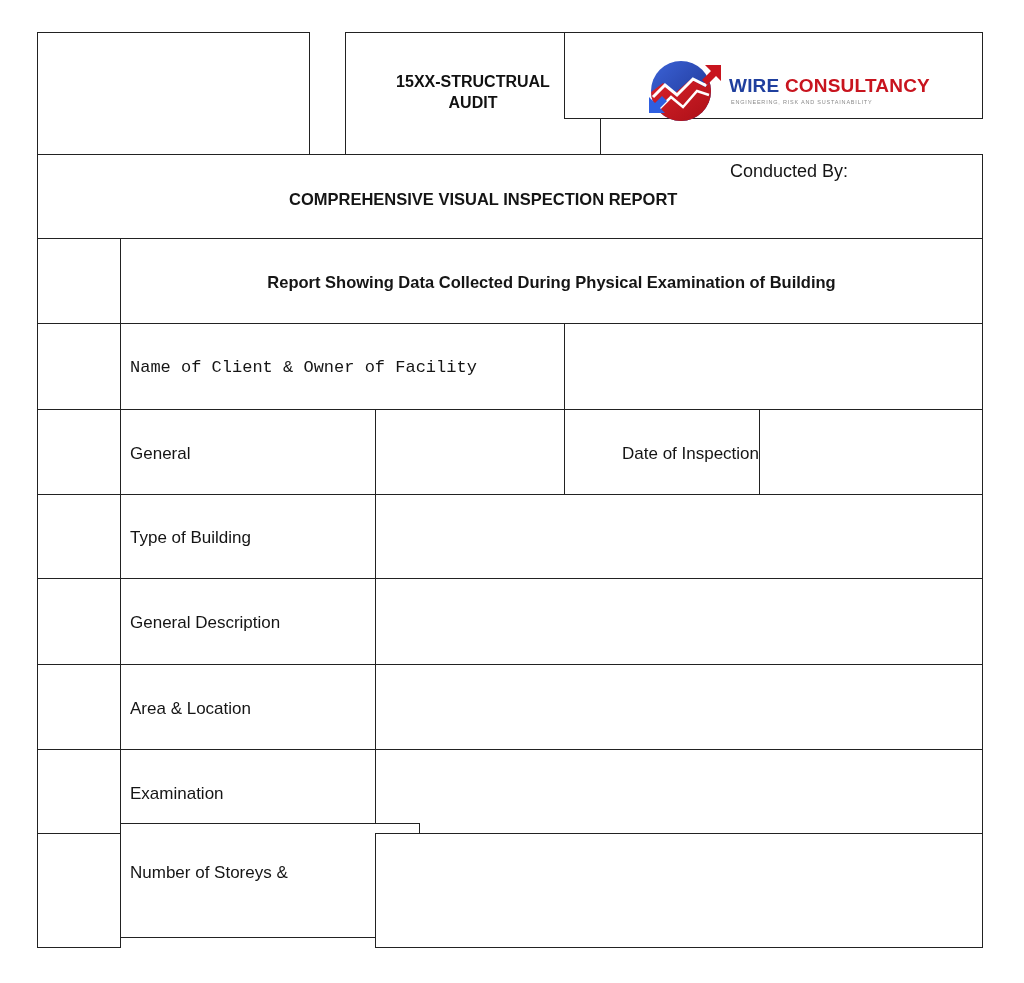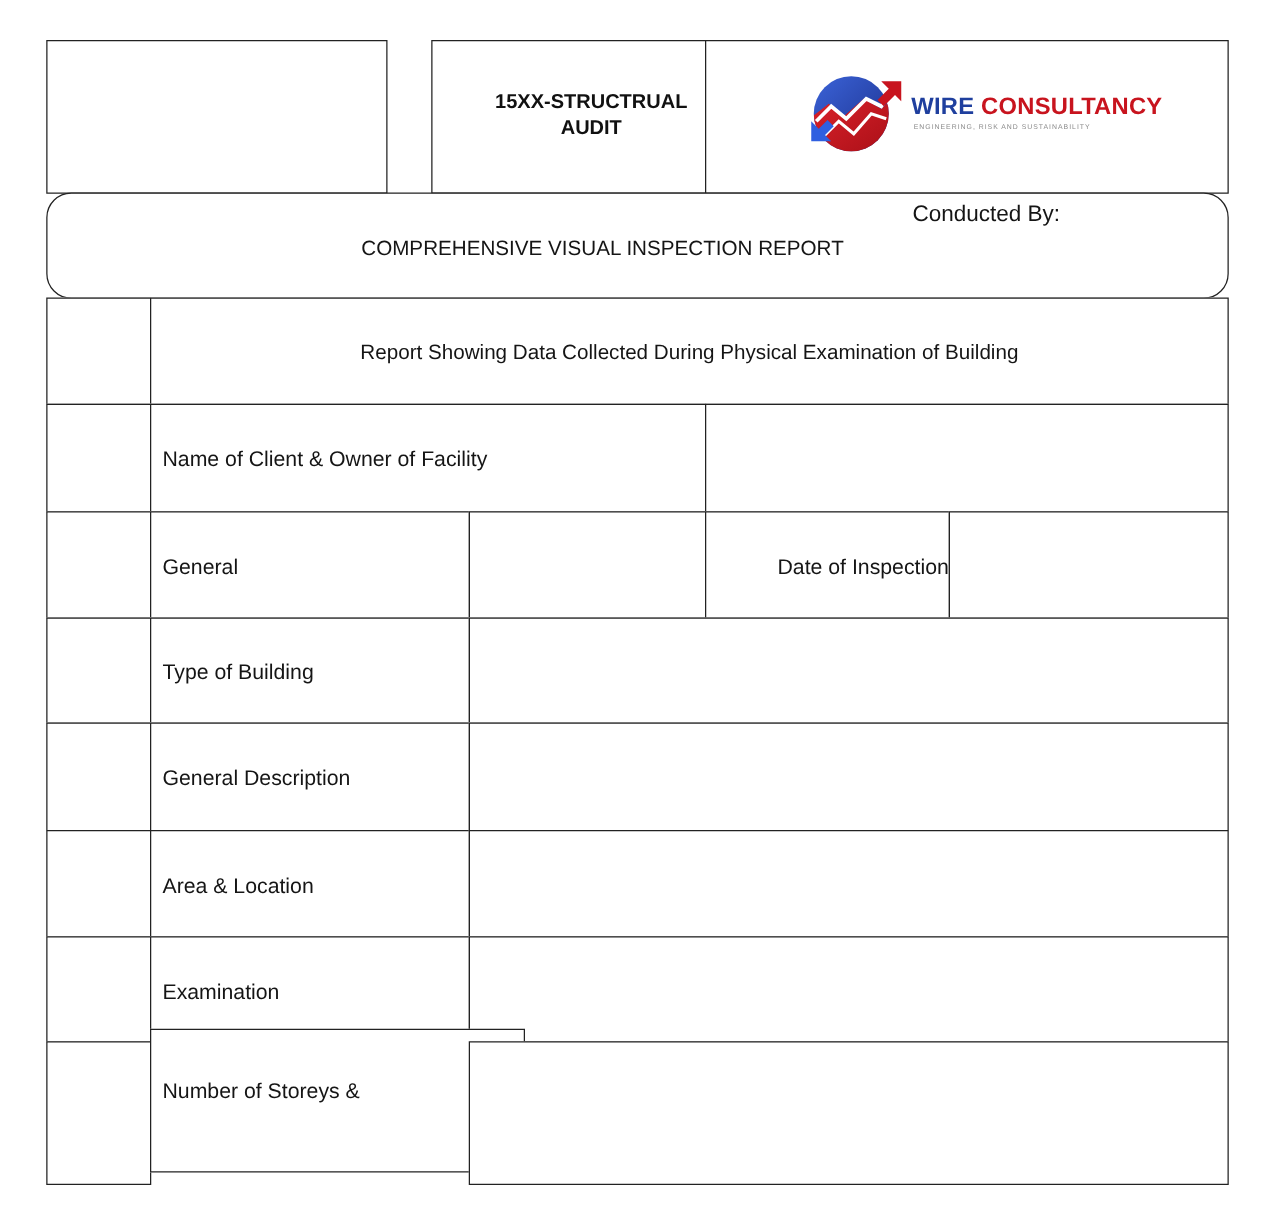--- a/index.html
+++ b/index.html
@@ -1,39 +1,39 @@
 <!DOCTYPE html>
 <html><head>
 <meta charset="utf-8">
 <style>
   html, body { margin:0; padding:0; background:#ffffff; }
   body { width:1024px; height:983px; position:relative; overflow:hidden;
          font-family:"Liberation Sans", "DejaVu Sans", sans-serif; color:#111; }
   .page { position:absolute; left:0; top:0; width:1024px; height:983px; }
   .cell { position:absolute; box-sizing:border-box; border:1.5px solid #222; background:#fff; }
   .txt { position:absolute; font-size:17px; color:#151515; white-space:nowrap; }
-  .bold { font-weight:normal; }
+  .bold { font-weight:bold; }
   .center { text-align:center; }
   .hdr-title { font-weight:bold; font-size:16px; line-height:21px; text-align:center; }
   .logo-name { font-weight:bold; font-size:19px; letter-spacing:0.2px; }
   .logo-tag { font-size:5.5px; color:#8a8a8a; letter-spacing:0.8px; }
 </style>
 </head>
 <body>
 
 <div class="page">
 
   <div class="cell" style="left:37px;top:32px;width:273px;height:123px;"></div>
   <div class="cell" style="left:309px;top:32px;width:256px;height:123px;margin-left:36px;">
     <div class="hdr-title" style="position:absolute;left:0;right:0;top:38px;">
       <div>15XX-STRUCTRUAL</div>
       <div>AUDIT</div>
     </div>
   </div>
-  <div class="cell" style="left:564px;top:32px;width:419px;height:123px;">
+  <div class="cell" style="left:564px;top:32px;width:419px;height:87px;">
     <div style="position:absolute;left:80px;top:24px;width:300px;height:72px;">
       <svg width="78" height="66" viewBox="0 0 78 66" style="position:absolute;left:0;top:0;">
         <defs>
           <linearGradient id="gb" x1="0" y1="0" x2="1" y2="1">
             <stop offset="0" stop-color="#3b63d8"></stop>
               <stop offset="1" stop-color="#1b2f8a"></stop>
           </linearGradient>
           <linearGradient id="gr" x1="0" y1="0" x2="1" y2="1">
             <stop offset="0" stop-color="#e0242c"></stop>
               <stop offset="1" stop-color="#a30d15"></stop>
@@ -50,33 +50,33 @@
         <path d="M4 40 L4 56 L20 56 L15 51 L22 44 L17 39 L10 46 Z" fill="#2f5fe0"></path>
       </svg>
       <div class="logo-name" style="position:absolute;left:84px;top:18px;">
         <span style="color:#1f3f9e;">WIRE</span>
         <span style="color:#c8141e;">CONSULTANCY</span>
       </div>
       <div class="logo-tag" style="position:absolute;left:86px;top:42px;">ENGINEERING, RISK AND SUSTAINABILITY</div>
     </div>
   </div>
 
-  <div class="cell" style="left:37px;top:154px;width:946px;height:85px;border-radius:20px;">
+  <div class="cell" style="left:37px;top:154px;width:946px;height:85px;">
     <div class="txt" style="left:692px;top:6px;font-size:18px;">Conducted By:</div>
     <div class="txt bold" style="left:251px;top:35px;font-size:16.5px;">COMPREHENSIVE VISUAL INSPECTION REPORT</div>
   </div>
 
   <div class="cell" style="left:37px;top:238px;width:84px;height:86px;"></div>
   <div class="cell" style="left:120px;top:238px;width:863px;height:86px;">
     <div class="txt bold center" style="left:0;right:0;top:34px;font-size:16.5px;">Report Showing Data Collected During Physical Examination of Building</div>
   </div>
 
   <div class="cell" style="left:37px;top:323px;width:84px;height:87px;"></div>
   <div class="cell" style="left:120px;top:323px;width:445px;height:87px;">
-    <div class="txt" style="left:9px;top:34px;">Name of Client &amp; Owner of Facility</div>
+    <div class="txt" style="left:9px;top:34px;font-family:Liberation Mono, monospace;">Name of Client &amp; Owner of Facility</div>
   </div>
   <div class="cell" style="left:564px;top:323px;width:419px;height:87px;"></div>
 
   <div class="cell" style="left:37px;top:409px;width:84px;height:86px;"></div>
   <div class="cell" style="left:120px;top:409px;width:256px;height:86px;">
     <div class="txt" style="left:9px;top:34px;">General</div>
   </div>
   <div class="cell" style="left:375px;top:409px;width:190px;height:86px;"></div>
   <div class="cell" style="left:564px;top:409px;width:196px;height:86px;">
     <div class="txt" style="left:9px;top:34px;margin-left:48px;">Date of Inspection</div>

